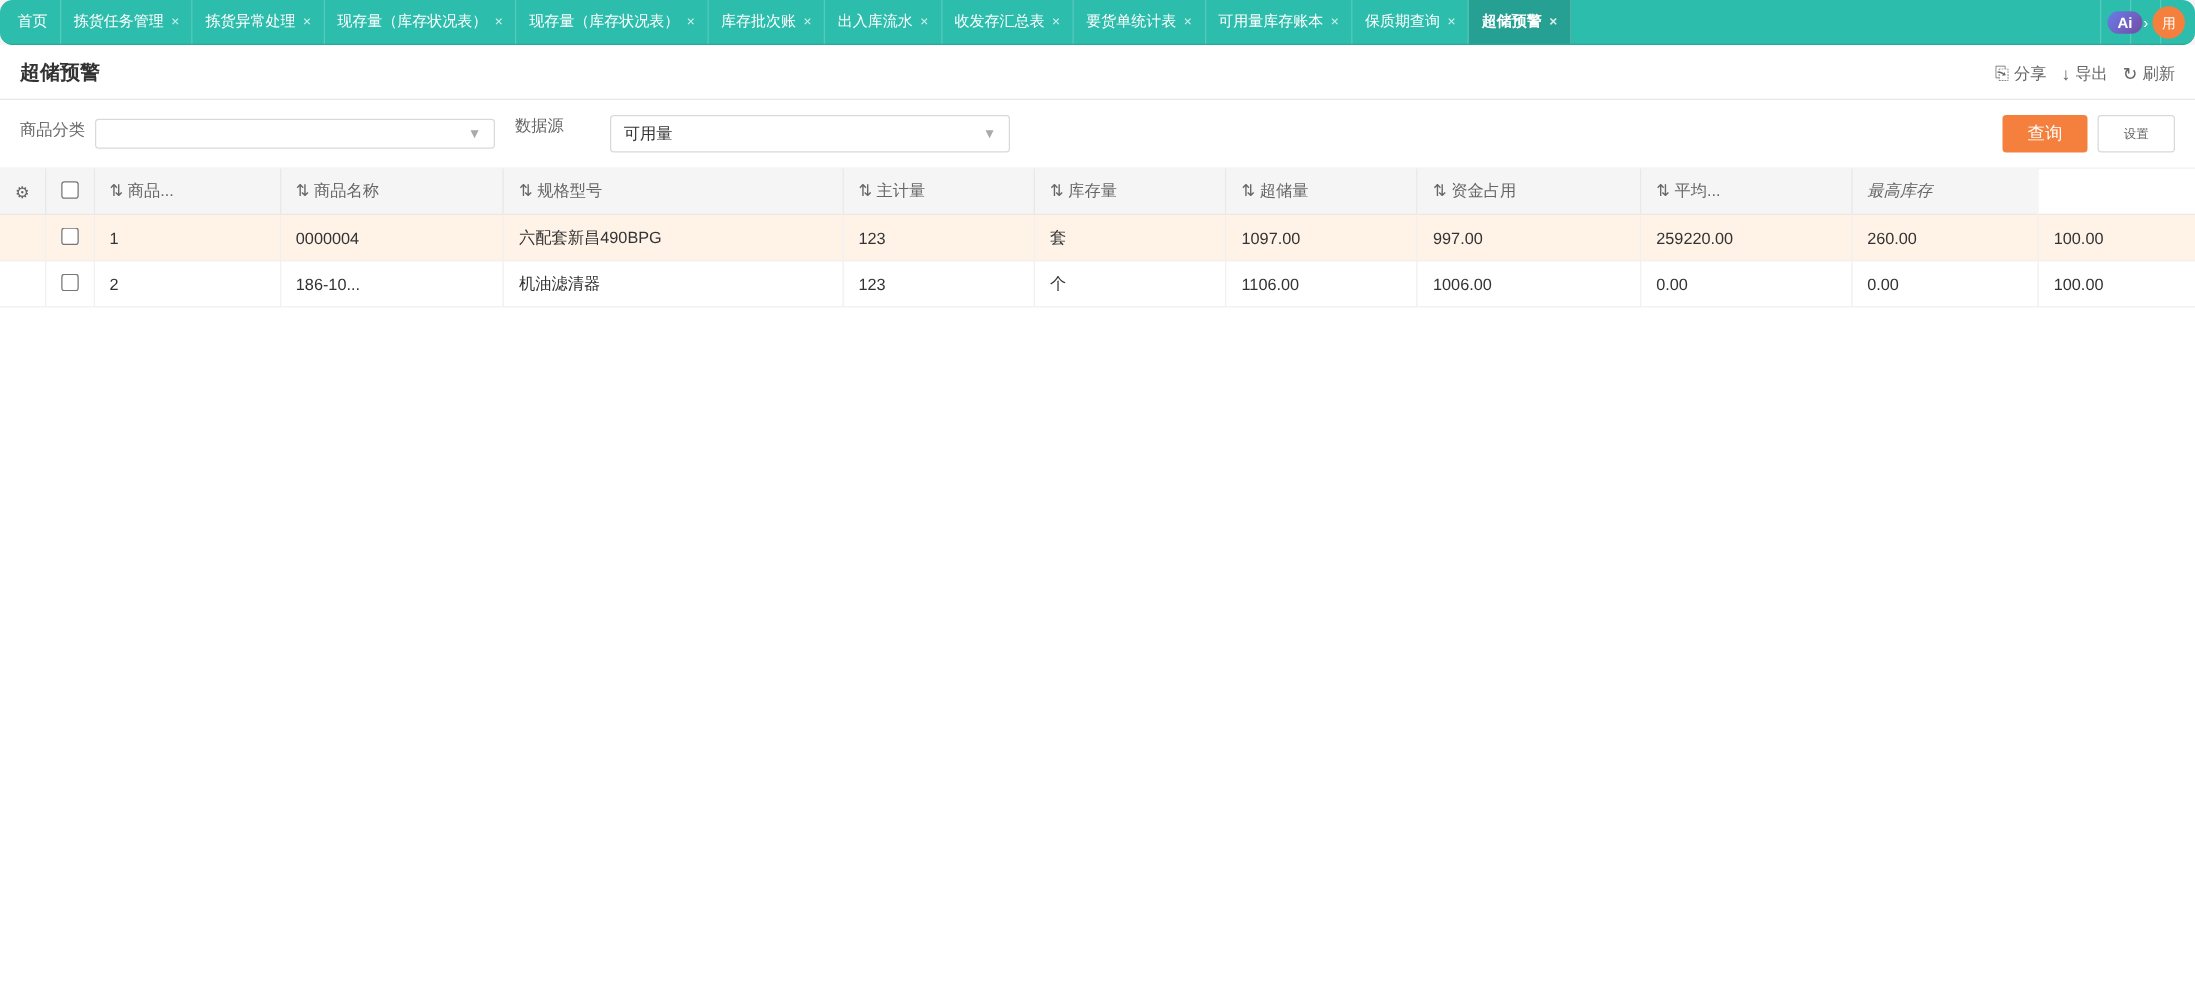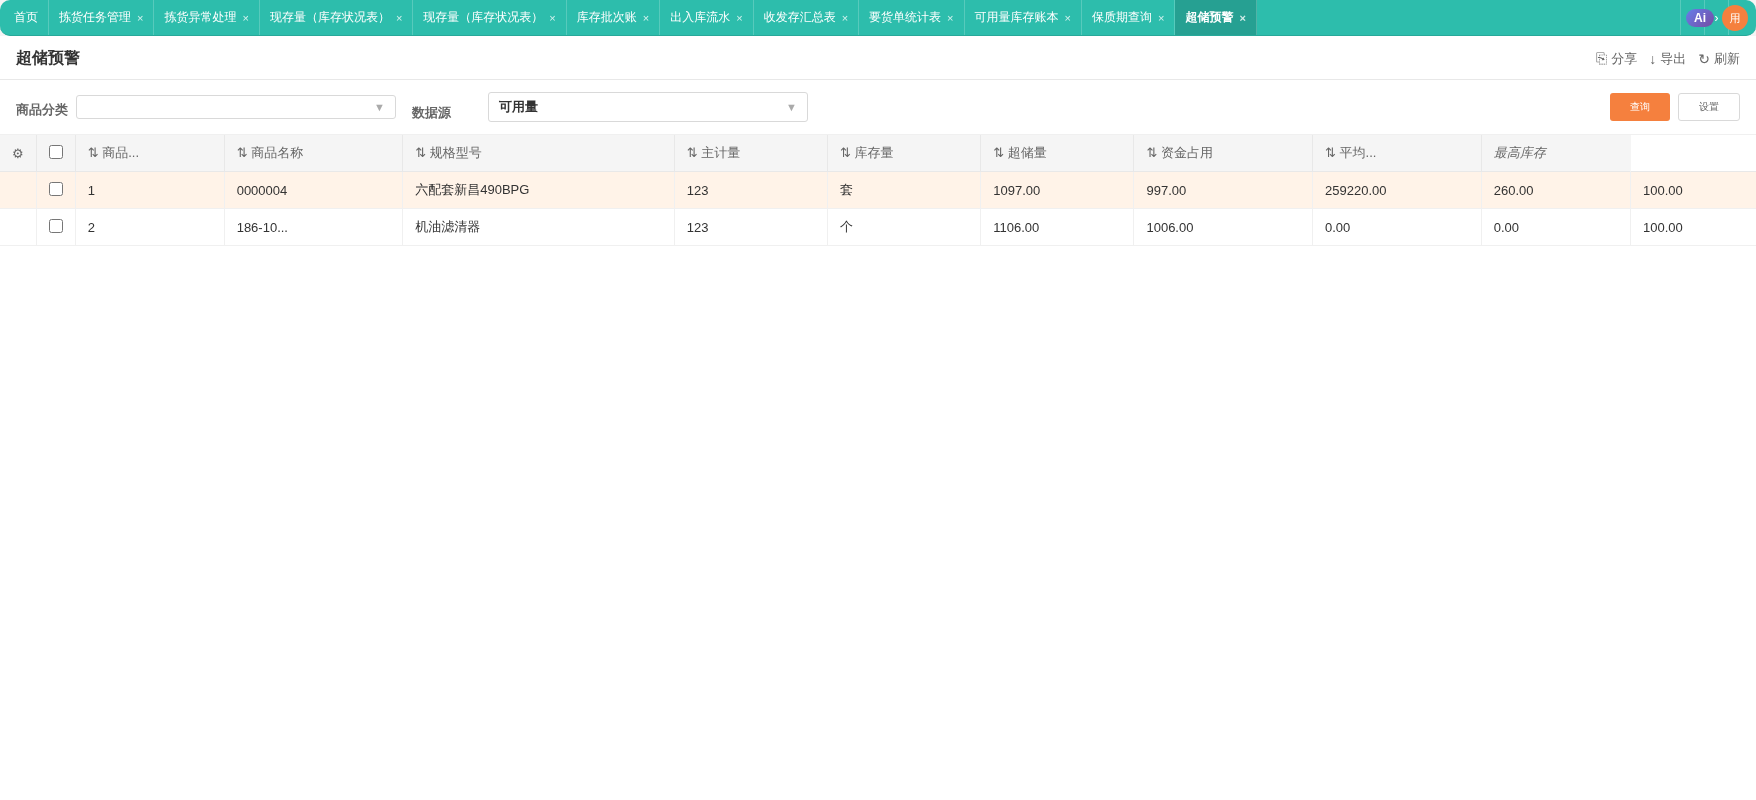--- a/index.html
+++ b/index.html
@@ -91,23 +91,22 @@
     
     .filter-bar {
       display: flex;
       align-items: center;
       padding: 12px 16px;
       gap: 16px;
       border-bottom: 1px solid #f0f0f0;
     }
     .filter-group {
       display: flex;
-      align-items: flex-end;
+      align-items: flex-start;
       gap: 8px;
-      font-weight: bold;
     }
     .filter-label {
       color: #666;
       font-size: 13px;
       white-space: nowrap;
     }
     .filter-select {
       display: flex;
       align-items: center;
       border: 1px solid #d9d9d9;
@@ -126,21 +125,21 @@
       margin-left: auto;
       display: flex;
       gap: 8px;
     }
     .btn-query {
       background: #f5803e;
       color: #fff;
       border: none;
       border-radius: 3px;
       padding: 6px 20px;
-      font-size: 10px;
+      font-size: 14px;
       cursor: pointer;
     }
     .btn-settings {
       background: #fff;
       color: #666;
       border: 1px solid #d9d9d9;
       border-radius: 3px;
       padding: 6px 20px;
       font-size: 10px;
       cursor: pointer;

